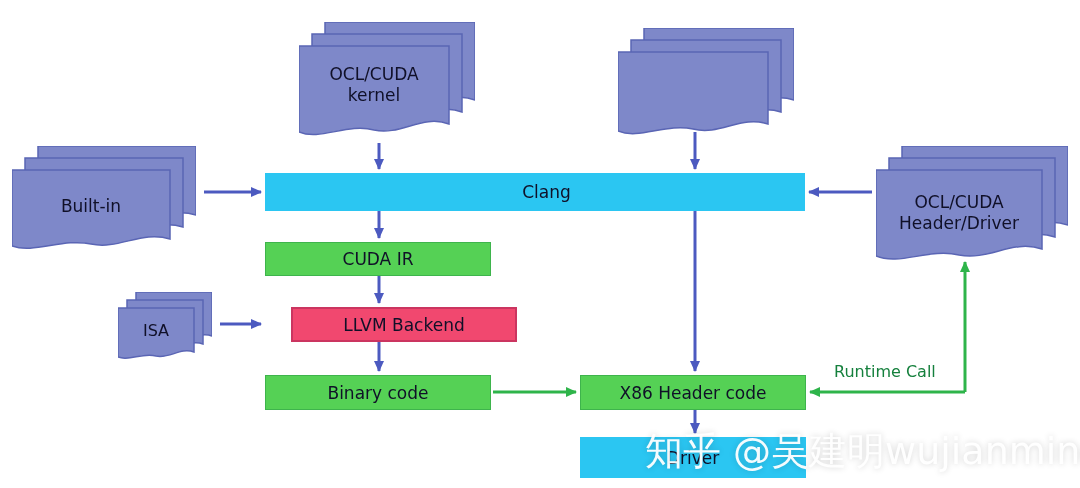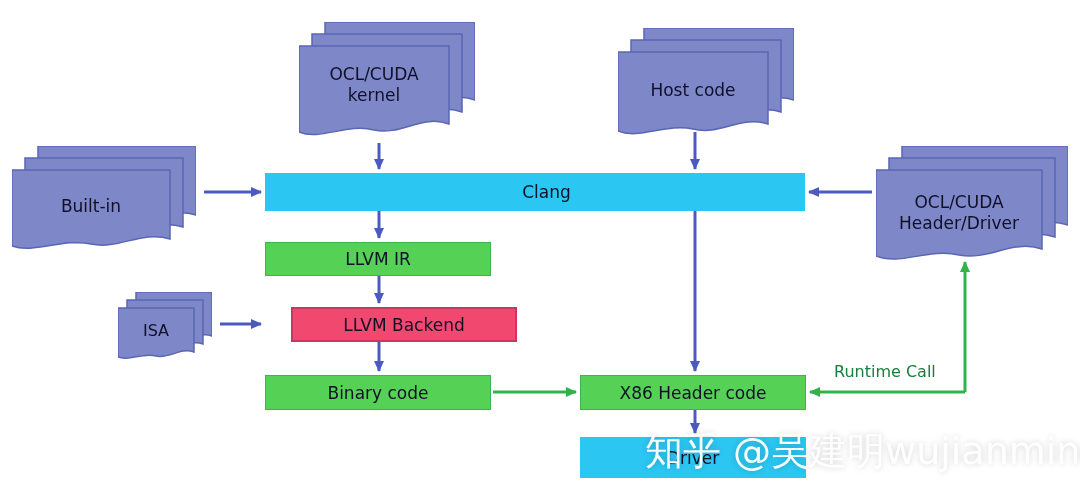--- a/index.html
+++ b/index.html
@@ -107,23 +107,20 @@
   </div>
 
   <div class="doc-stack" style="left:618px;top:28px;width:176px;height:112px;">
     <svg width="176" height="112">
       <g fill="#7e88c9" stroke="#5a65b4" stroke-width="1.5">
         <path transform="translate(26,0)" d="M0,0 H150 V72 C123,63 102,84 75,77 C48,71 21,88 0,79 Z"></path>
         <path transform="translate(13,12)" d="M0,0 H150 V72 C123,63 102,84 75,77 C48,71 21,88 0,79 Z"></path>
         <path transform="translate(0,24)" d="M0,0 H150 V72 C123,63 102,84 75,77 C48,71 21,88 0,79 Z"></path>
       </g>
     </svg>
-    <div class="doc-label" style="left:0;top:52px;width:150px;">
-      <span>Host code</span>
-    </div>
   </div>
 
   <div class="doc-stack" style="left:12px;top:146px;width:184px;height:108px;">
     <svg width="184" height="108">
       <g fill="#7e88c9" stroke="#5a65b4" stroke-width="1.5">
         <path transform="translate(26,0)" d="M0,0 H158 V69 C130,60 107,80 79,74 C51,68 22,84 0,76 Z"></path>
         <path transform="translate(13,12)" d="M0,0 H158 V69 C130,60 107,80 79,74 C51,68 22,84 0,76 Z"></path>
         <path transform="translate(0,24)" d="M0,0 H158 V69 C130,60 107,80 79,74 C51,68 22,84 0,76 Z"></path>
       </g>
     </svg>
@@ -157,21 +154,21 @@
     <div class="doc-label" style="left:0;top:29px;width:76px;font-size:16px;">
       <span>ISA</span>
     </div>
   </div>
 
   <div id="node-clang" class="pbox cyan" style="left:265px;top:173px;width:540px;height:38px;">
     <span>Clang</span>
   </div>
 
   <div class="pbox greenbox" style="left:265px;top:242px;width:226px;height:34px;">
-    <span>LLVM IR</span>
+    <span>CUDA IR</span>
   </div>
 
   <div class="pbox redbox" style="left:265px;top:307px;width:226px;height:35px;">
     <span>LLVM Backend</span>
   </div>
 
   <div class="pbox greenbox" style="left:265px;top:375px;width:226px;height:35px;text-align:center;">
     <span>Binary code</span>
   </div>
 

